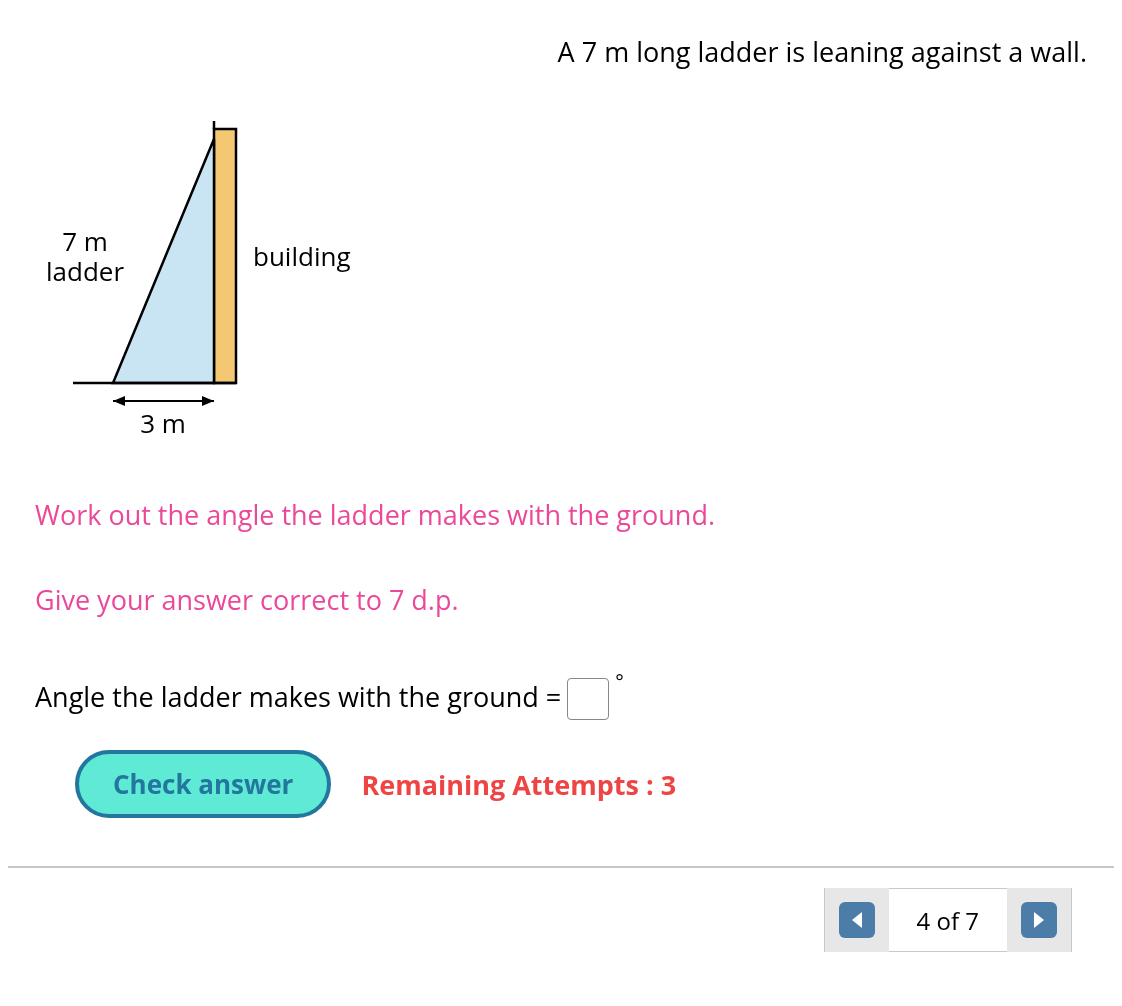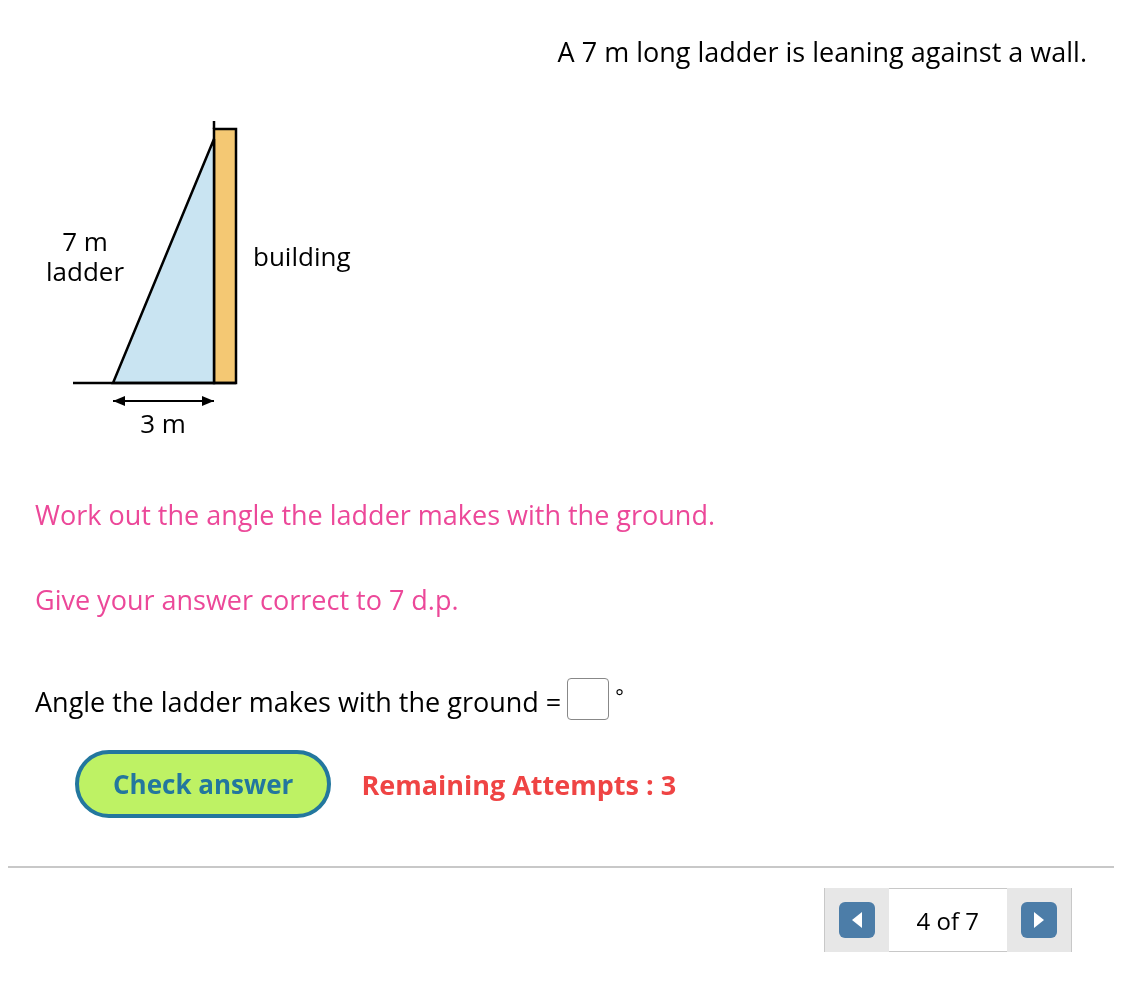--- a/index.html
+++ b/index.html
@@ -28,21 +28,21 @@
     }
     .instruction {
       font-size: 27px;
       color: #ec4899;
       margin-bottom: 48px;
     }
     .answer-row {
       font-size: 27px;
       color: #000;
       display: flex;
-      align-items: flex-end;
+      align-items: flex-start;
       gap: 6px;
       margin-top: 60px;
       margin-bottom: 30px;
     }
     .answer-input {
       width: 42px;
       height: 42px;
       border: 1px solid #888;
       border-radius: 4px;
       font-size: 22px;
@@ -56,21 +56,21 @@
       top: -10px;
     }
     .check-row {
       display: flex;
       align-items: center;
       gap: 30px;
       margin-left: 40px;
       margin-bottom: 28px;
     }
     .check-btn {
-      background: #bef264;
+      background: #5eead4;
       color: #23779e;
       border: 4px solid #23779e;
       border-radius: 40px;
       padding: 12px 34px;
       font-size: 26px;
       font-weight: 700;
       cursor: pointer;
       font-family: inherit;
     }
     .attempts {

